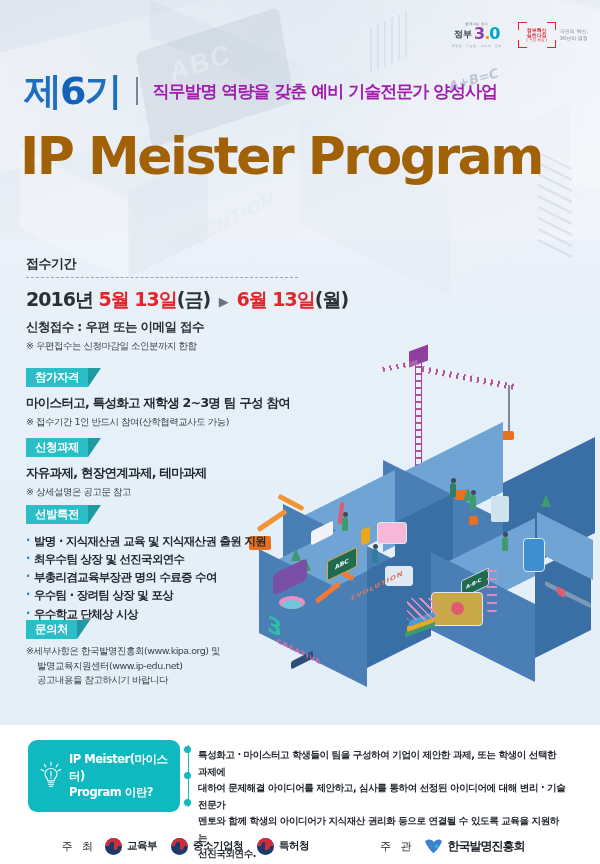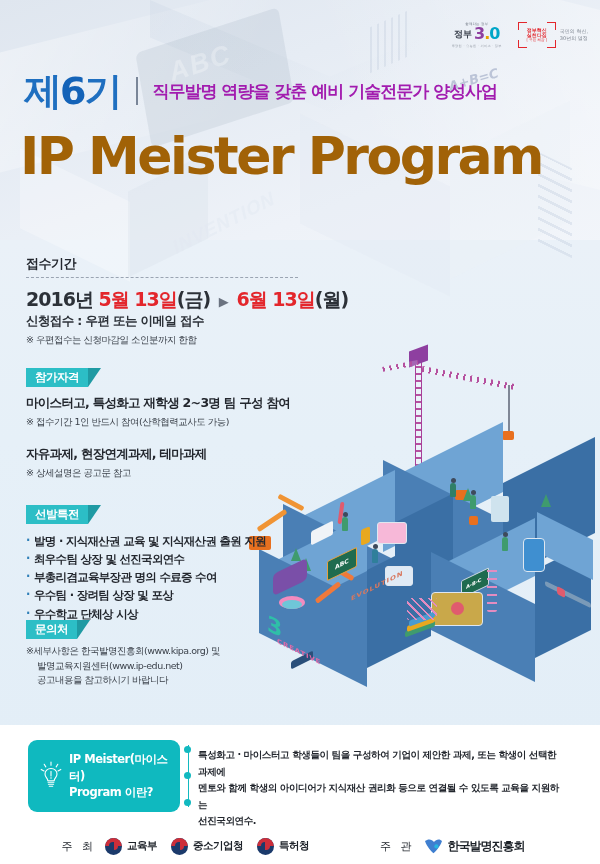--- a/index.html
+++ b/index.html
@@ -104,21 +104,21 @@
   }
   .sec-title { font-size:13px; font-weight:bold; color:#23272e; letter-spacing:-.5px; }
   .dashline { width:272px; height:0; border-top:1px dashed #9aa4b2; margin-top:4px; }
 
   .recv { position:absolute; left:26px; top:255px; }
   .dateline { margin-top:9px; font-size:19px; font-weight:bold; letter-spacing:-1px; white-space:nowrap; }
   .dateline .yr { color:#2c3138; }
   .dateline .rd { color:#e3262c; }
   .dateline .dow { color:#2c3138; }
   .dateline .arw { color:#6b7380; font-size:13px; margin:0 3px; }
-  .recv-l2 { font-size:12.5px; font-weight:bold; color:#2c3138; letter-spacing:-.6px; }
+  .recv-l2 { margin-top:6px; font-size:12.5px; font-weight:bold; color:#2c3138; letter-spacing:-.6px; }
   .recv-l3 { margin-top:4px; font-size:9.5px; color:#3c424b; letter-spacing:-.5px; }
 
   
   .tab { position:relative; display:inline-block; height:19px; }
   .tab .body {
     display:flex; align-items:center; height:19px; padding:0 9px;
     background:#2cbec6; color:#ffffff; font-size:11.5px; font-weight:bold; letter-spacing:-.5px;
   }
   .tab .fold {
     position:absolute; right:-13px; top:0; width:13px; height:19px;
@@ -379,20 +379,26 @@
         <div class="tab">
       <div class="body">참가자격</div>
       <div class="fold"></div>
     </div>
       </div>
     <div class="l1">마이스터고, 특성화고 재학생 2~3명 팀 구성 참여</div>
     <div class="l2">※ 접수기간 1인 반드시 참여(산학협력교사도 가능)</div>
   </div>
 
   <div class="blk" style="top:438px;">
+    <div class="tab-row">
+        <div class="tab">
+      <div class="body">신청과제</div>
+      <div class="fold"></div>
+    </div>
+      </div>
     <div class="l1">자유과제, 현장연계과제, 테마과제</div>
     <div class="l2">※ 상세설명은 공고문 참고</div>
   </div>
 
   <div class="blk" style="top:505px;">
     <div class="tab-row">
         <div class="tab">
       <div class="body">선발특전</div>
       <div class="fold"></div>
     </div>
@@ -437,20 +443,21 @@
         <div>IP Meister(마이스터)</div>
         <div>Program 이란?</div>
       </div>
     </div>
     <div class="info-right">
       <div class="dotline"></div>
       <div class="dot" style="top:6px;"></div>
       <div class="dot" style="top:32px;"></div>
       <div class="dot" style="top:59px;"></div>
       <p>특성화고 · 마이스터고 학생들이 팀을 구성하여 기업이 제안한 과제, 또는 학생이 선택한 과제에</p>
+      <p>대하여 문제해결 아이디어를 제안하고, 심사를 통하여 선정된 아이디어에 대해 변리 · 기술전문가</p>
       <p>멘토와 함께 학생의 아이디어가 지식재산 권리화 등으로 연결될 수 있도록 교육을 지원하는</p>
       <p>선진국외연수.</p>
     </div>
   </div>
 
   <div class="footer">
     <div class="f-group">
       <span class="f-lbl">주 최</span>
       <span class="f-item">
         <span class="taegeuk"></span>

